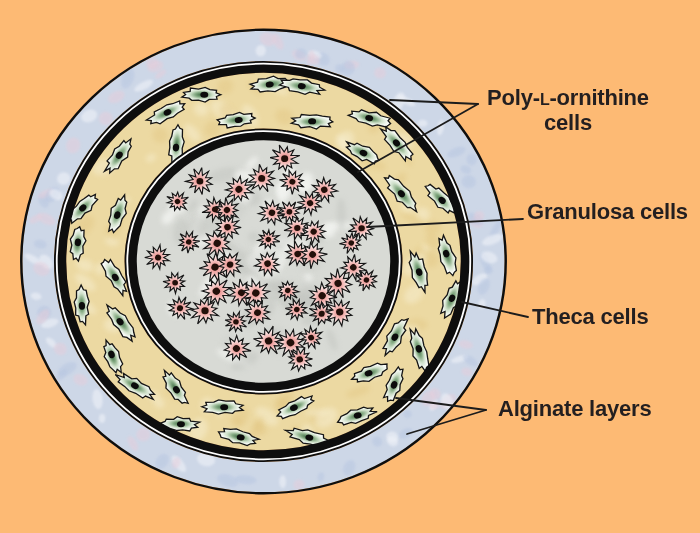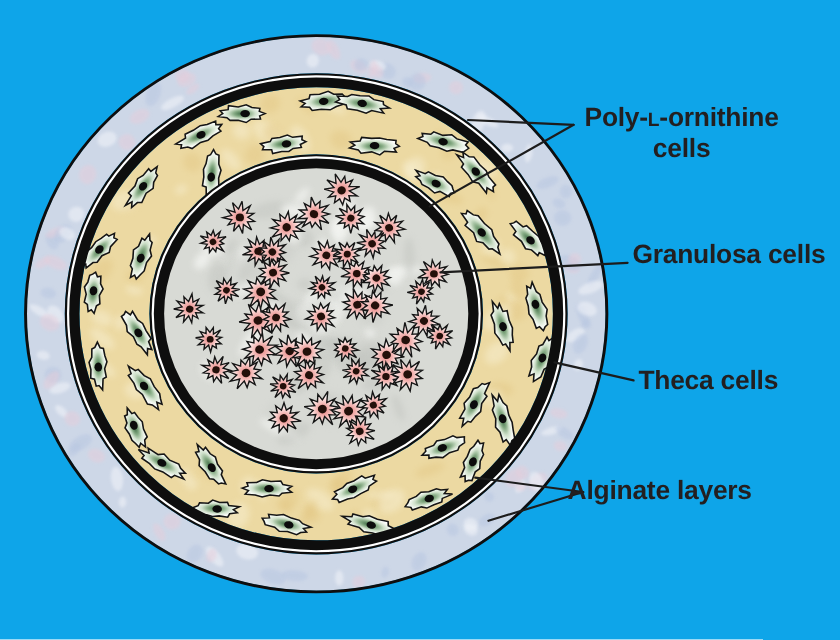--- a/index.html
+++ b/index.html
@@ -1,19 +1,19 @@
 <!DOCTYPE html>
 <html><head>
 <meta charset="utf-8">
 <style>
   html,body{margin:0;padding:0;background:#ffffff;}
   .stage{
     position:relative;
     width:700px;height:533px;
-    background:#0ea5e9;
+    background:#fdba74;
     overflow:hidden;
     font-family:"Liberation Sans", sans-serif;
   }
   svg{position:absolute;left:0;top:0;}
   .lbl{
     position:absolute;
     font-weight:bold;
     font-size:22px;
     line-height:23px;
     letter-spacing:-0.2px;
@@ -644,14 +644,14 @@
 
   <div class="lbl center" style="left:468px;top:86px;width:200px;">
     <span class="line"><span>Poly-</span><span class="sc">L</span><span>-ornithine</span></span>
     <span class="line">cells</span>
   </div>
 
   <div class="lbl" style="left:527px;top:200px;">Granulosa cells</div>
 
   <div class="lbl" style="left:532px;top:305px;">Theca cells</div>
 
-  <div class="lbl" style="left:473px;top:397px;">Alginate layers</div>
+  <div class="lbl" style="left:498px;top:397px;">Alginate layers</div>
 </div>
 
 </body></html>

